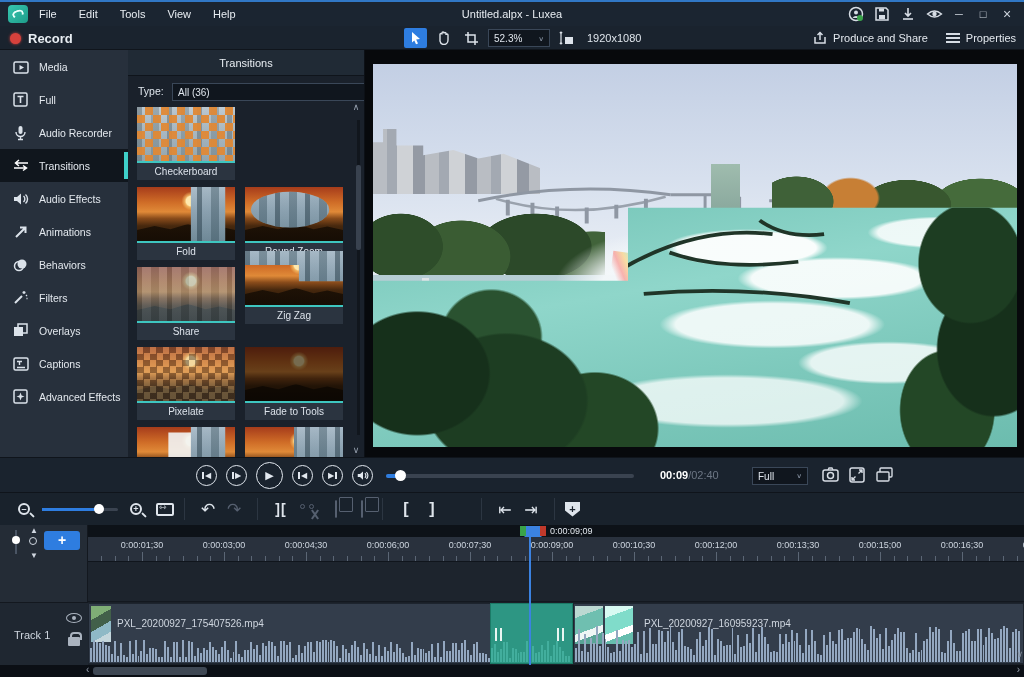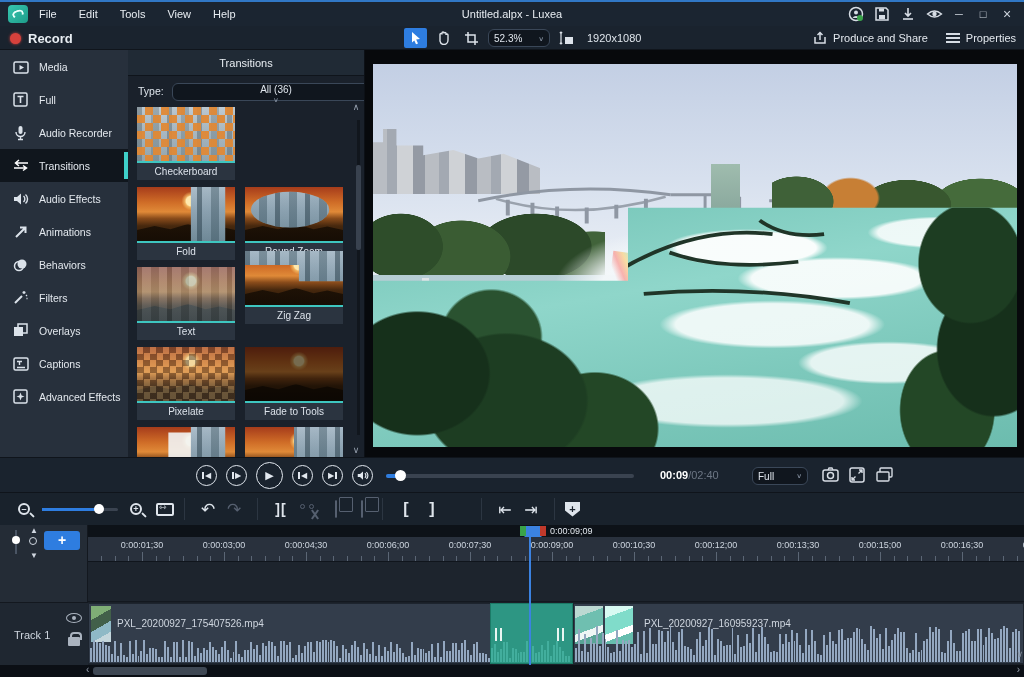--- a/index.html
+++ b/index.html
@@ -25,21 +25,21 @@
   
   .toolbar2 { position:absolute; left:0; top:24px; width:1024px; height:24px; background:#1a232e;
               border-bottom:1px solid #10151c; }
   .record { position:absolute; left:10px; top:0; height:24px; display:flex; align-items:center; gap:7px; }
   .rec-dot { width:11px; height:11px; border-radius:50%; background:#d6413c; box-shadow:0 0 3px #d6413c; }
   .record b { font-size:13px; font-weight:bold; color:#e8edf2; }
   .center-tools { position:absolute; left:404px; top:2px; height:20px; display:flex; align-items:center; gap:5px; }
   .toolbtn { width:23px; height:20px; display:flex; align-items:center; justify-content:center;
              border-radius:2px; color:#dde3ea; }
   .toolbtn.sel { background:#2e7de0; color:#fff; }
-  .dd { background:#10161e; border:1px solid #3a4758; border-radius:6px; color:#dfe5ec;
+  .dd { background:#10161e; border:1px solid #3a4758; border-radius:0; color:#dfe5ec;
         font-size:10px; display:flex; align-items:center; justify-content:space-between; padding:0 5px; }
   .dd .chev { font-size:8px; color:#8a95a5; transform:scaleY(.8); }
   .zoom-dd { width:62px; height:18px; }
   .dims { font-size:11px; color:#dfe5ec; margin-left:4px;}
   .right-tools { position:absolute; right:8px; top:0; height:24px; display:flex; align-items:center; gap:18px; }
   .rt-item { display:flex; align-items:center; gap:6px; font-size:11px; color:#e3e8ee; }
   .lines { width:14px; height:10px; display:flex; flex-direction:column; justify-content:space-between; }
   .lines i { height:2px; background:#d7dde5; display:block;}
 
   
@@ -51,21 +51,21 @@
   .sb-item span.lbl { font-size:10.5px; color:#e3e8ee; white-space:nowrap;}
   .sb-item.sel { background:#10161d; }
   .sb-item.sel::after { content:""; position:absolute; right:0; top:3px; bottom:3px; width:4px; background:#3fd0c9; }
 
   .panel { position:absolute; left:128px; top:0; width:237px; height:407px; background:#1a212b;
            border-right:1px solid #0c1016; overflow:hidden; }
   .panel-title { height:26px; line-height:26px; text-align:center; font-size:11px; color:#e8edf2;
                  background:#202a35; border-bottom:1px solid #0f141b; }
   .type-row { position:absolute; left:0; top:31px; width:237px; height:22px; }
   .type-row .tlabel { position:absolute; left:10px; top:4px; font-size:10.5px; color:#dfe5ec; }
-  .type-dd { position:absolute; left:44px; top:2px; width:208px; height:18px;flex-direction:column; }
+  .type-dd { position:absolute; left:44px; top:2px; width:208px; height:18px; }
   .grid { position:absolute; left:0; top:57px; width:228px; bottom:0; }
   .thumb { position:absolute; width:98px; }
   .thumb .img { position:relative; width:98px; height:54px; overflow:hidden; background:#444; }
   .thumb .tbar { height:2px; background:#3ec6c0; }
   .thumb .tlbl { height:17px; line-height:17px; background:#2b3440; text-align:center;
                  font-size:10px; color:#dce2ea; }
   .layer { position:absolute; inset:0; }
   .scn-sunset { background:
       radial-gradient(circle at 55% 26%, #ffe9ae 0 7%, rgba(255,210,120,.65) 9%, transparent 14%),
       linear-gradient(180deg,#a63c1b 0%, #cf6c27 28%, #e08a38 46%, #8a4c1b 58%, #47280e 72%, #241608 100%); }
@@ -479,21 +479,21 @@
             </div>
           <div class="tbar"></div>
             <div class="tlbl">Round Zoom</div>
         </div>
         <div class="thumb" style="left:9px;top:160px">
           <div class="img">
               <div class="layer scn-sunset"></div>
               <div class="layer scn-fog ov-fade"></div>
             </div>
           <div class="tbar"></div>
-            <div class="tlbl">Text</div>
+            <div class="tlbl">Share</div>
         </div>
         <div class="thumb" style="left:117px;top:144px">
           <div class="img">
               <div class="layer scn-fog"></div>
               <div class="layer scn-sunset ov-zigzag"></div>
             </div>
           <div class="tbar"></div>
             <div class="tlbl">Zig Zag</div>
         </div>
         <div class="thumb" style="left:9px;top:240px">

